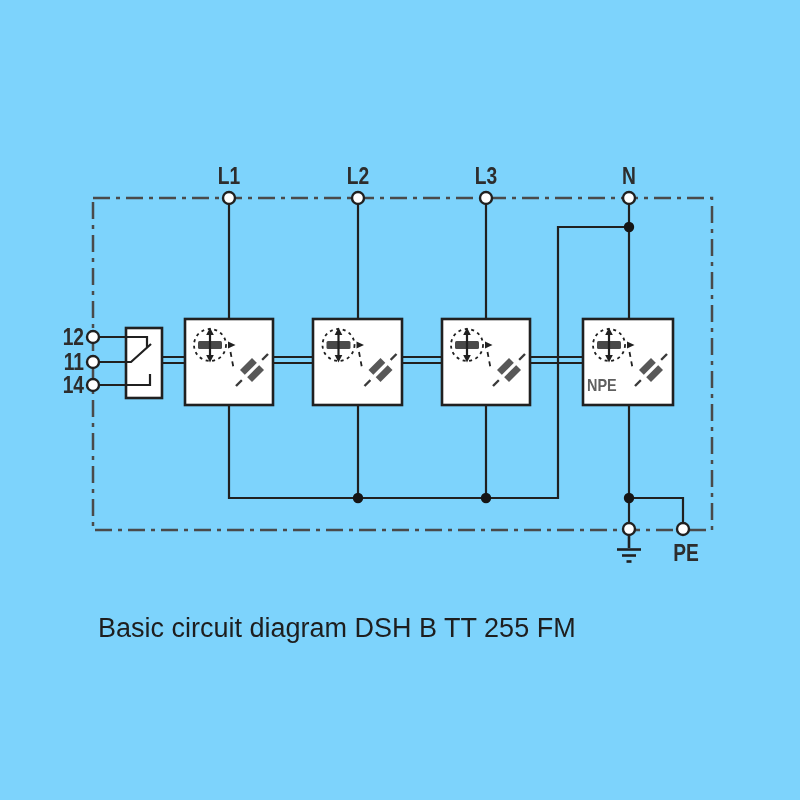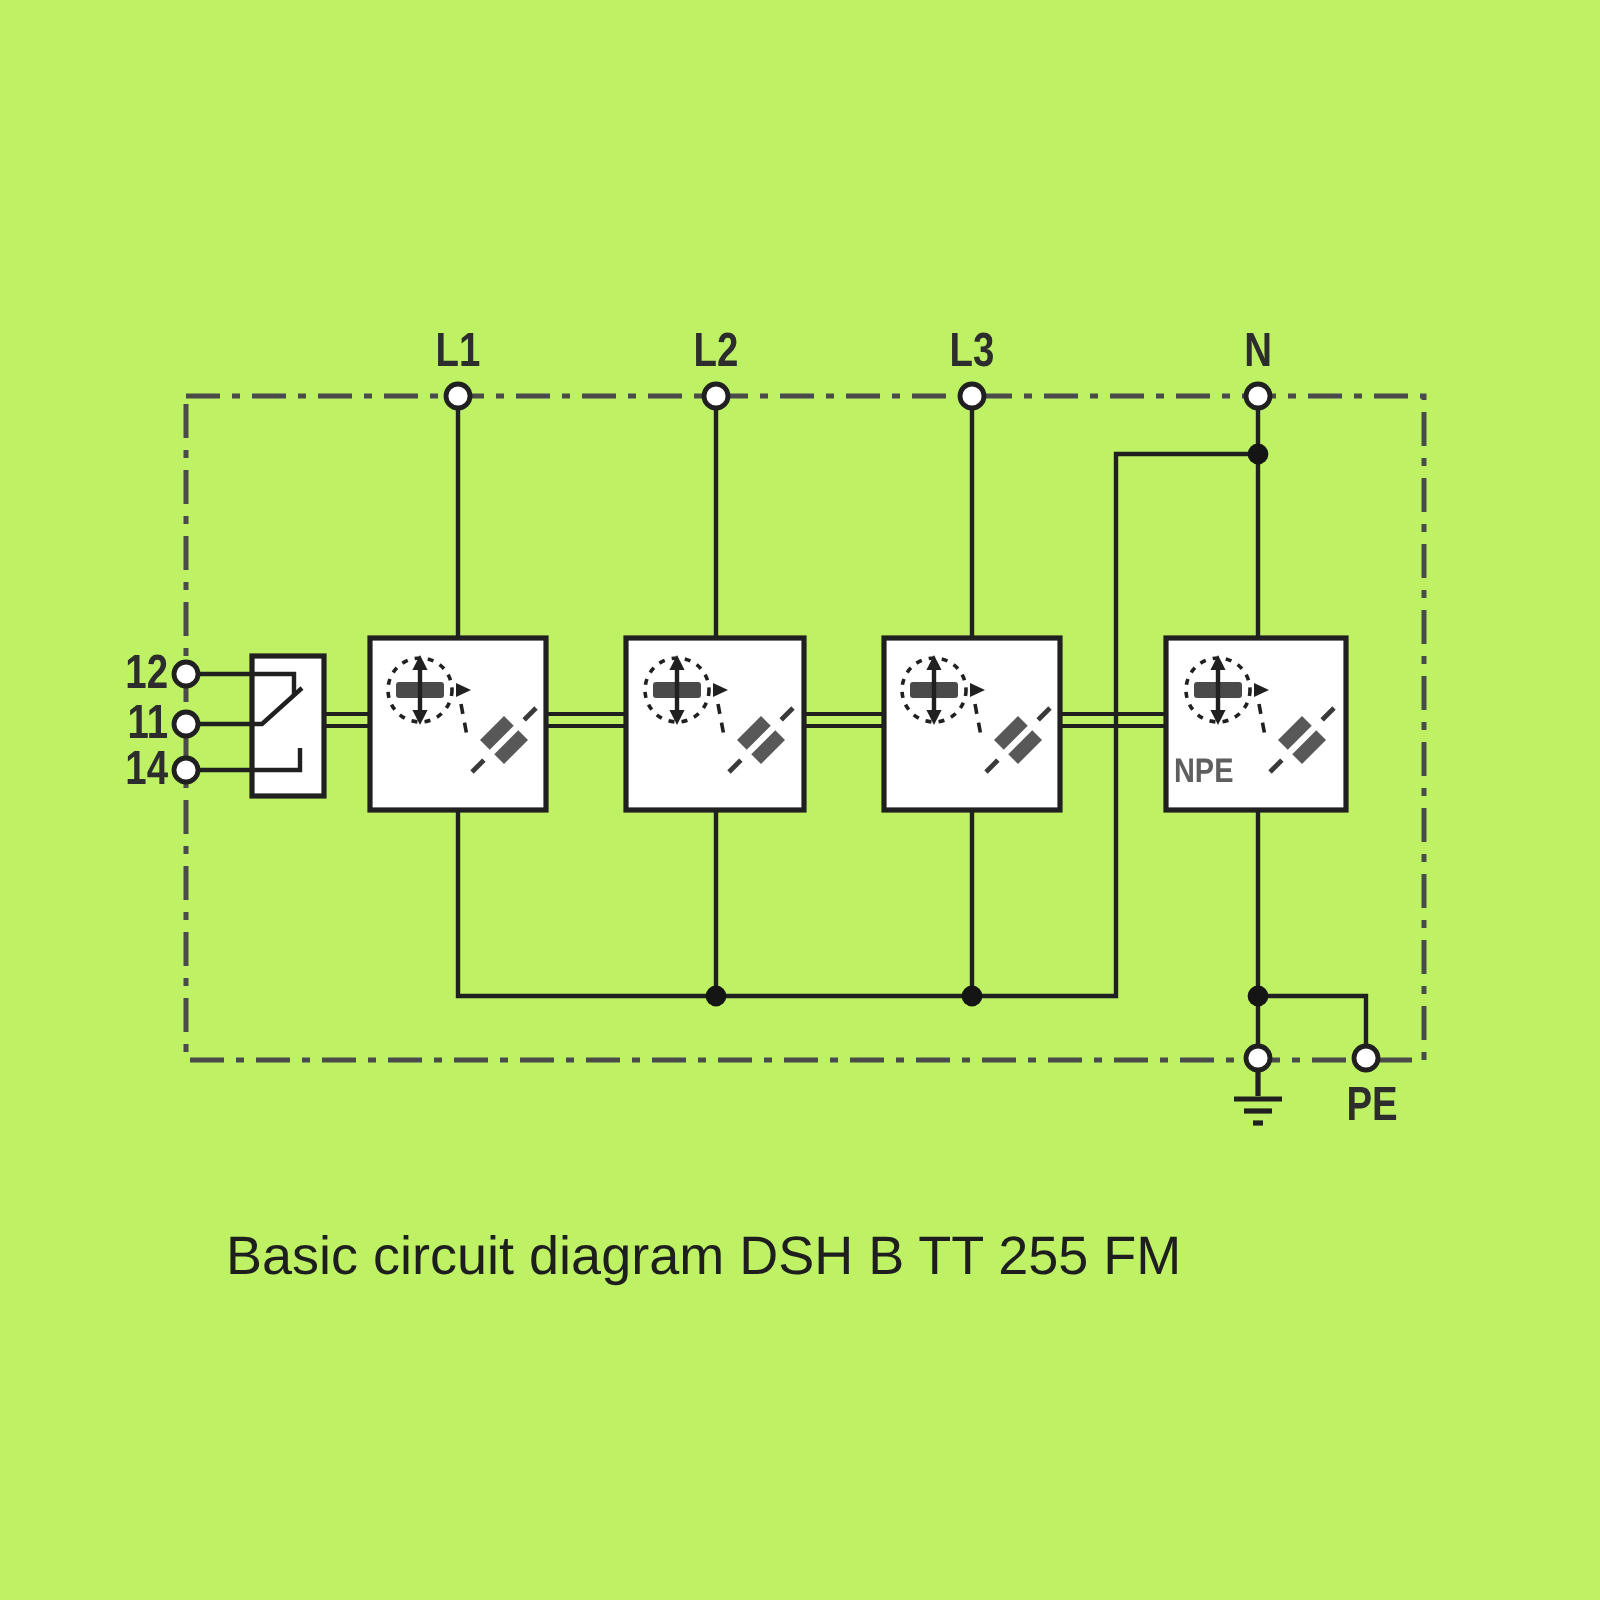--- a/index.html
+++ b/index.html
@@ -1,34 +1,34 @@
 <!DOCTYPE html>
 <html><head>
 <meta charset="utf-8">
 <style>
   html,body{margin:0;padding:0;background:#ffffff;}
   .stage{
-    position:relative;width:800px;height:800px;background:#bef264;overflow:hidden;
+    position:relative;width:800px;height:800px;background:#7dd3fc;overflow:hidden;
     font-family:"Liberation Sans", sans-serif;
     text-decoration:underline;
   }
   .stage svg{position:absolute;left:0;top:0;}
   .lbl{
     position:absolute;color:#2d2d2d;font-weight:bold;font-size:24px;line-height:24px;
     white-space:nowrap;
   }
   .term-top{width:80px;text-align:center;transform:scaleX(0.8);transform-origin:center;}
   .term-left{width:40px;text-align:right;transform:scaleX(0.8);transform-origin:right center;}
   .term-pe{width:80px;text-align:center;transform:scaleX(0.8);transform-origin:center;}
   .npe-lbl{
     position:absolute;color:#5f5f5f;font-weight:bold;font-size:17px;line-height:17px;
     transform:scaleX(0.85);transform-origin:left center;
   }
   .caption{
-    position:absolute;left:113px;top:613px;color:#1e1e1e;font-size:27px;line-height:30px;
+    position:absolute;left:98px;top:613px;color:#1e1e1e;font-size:27px;line-height:30px;
     font-weight:normal;white-space:nowrap;
   }
 </style>
 </head>
 <body>
 
 <div class="stage">
 
   <svg width="800" height="800" viewBox="0 0 800 800">
     <defs>

